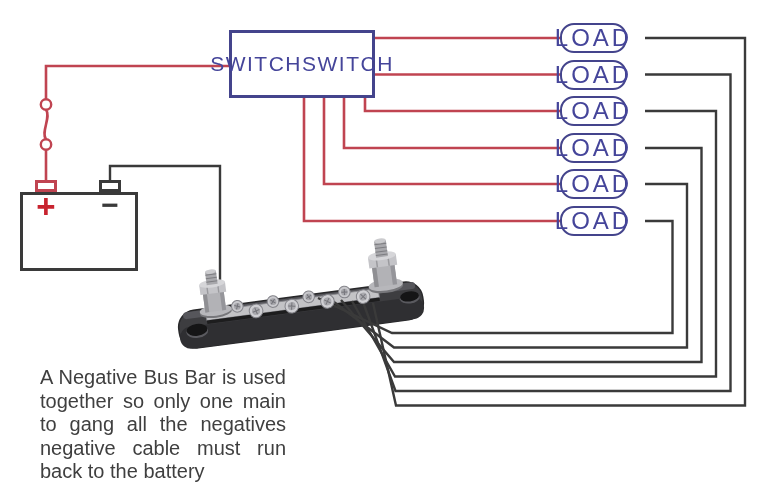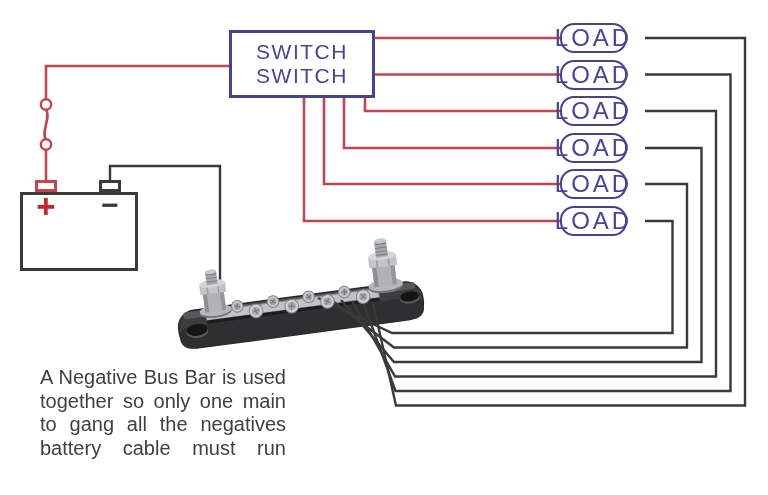--- a/index.html
+++ b/index.html
@@ -23,21 +23,21 @@
   .w-neg{fill:none;stroke:var(--negative-wire);stroke-width:2.4px;}
   .w-pos-c{fill:#ffffff;stroke:var(--positive-wire);stroke-width:2.4px;}
 
   .comp-box{
     position:absolute;z-index:2;background:#ffffff;
     border:2px solid var(--component-border);color:var(--component-text);
     display:flex;align-items:center;justify-content:center;
   }
   #switch-panel{
     left:229px;top:30px;width:146px;height:68px;border-width:3px;
-    flex-direction:column;font-size:21px;line-height:24px;letter-spacing:1.5px;align-items:center;
+    font-size:21px;line-height:24px;letter-spacing:1.5px;align-items:center;
   }
   .load-box{left:560px;width:67px;height:30px;font-size:24px;line-height:26px;letter-spacing:3px;border-radius:14px;}
 
   #battery-body{
     position:absolute;z-index:2;left:20px;top:192px;width:118px;height:79px;
     border:3px solid var(--battery-outline);background:#ffffff;
   }
   .terminal{position:absolute;z-index:3;top:180px;width:22px;height:12px;background:#ffffff;}
   #battery-pos-terminal{left:35px;border:3px solid var(--positive-wire);}
   #battery-neg-terminal{left:99px;border:3px solid var(--battery-outline);}
@@ -198,14 +198,15 @@
 <div id="battery-body"></div>
 <div id="battery-pos-terminal" class="terminal"></div>
 <div id="battery-neg-terminal" class="terminal"></div>
 <div id="battery-pos-label" class="batt-label">+</div>
 <div id="battery-neg-label" class="batt-label">−</div>
 
 <div id="caption">
   <div class="just">A Negative Bus Bar is used</div>
   <div class="just">together so only one main</div>
   <div class="just">to gang all the negatives</div>
-  <div class="just">battery cable must run</div>
+  <div class="just">negative cable must run</div>
+  <div>back to the battery</div>
 </div>
 
 </body></html>

